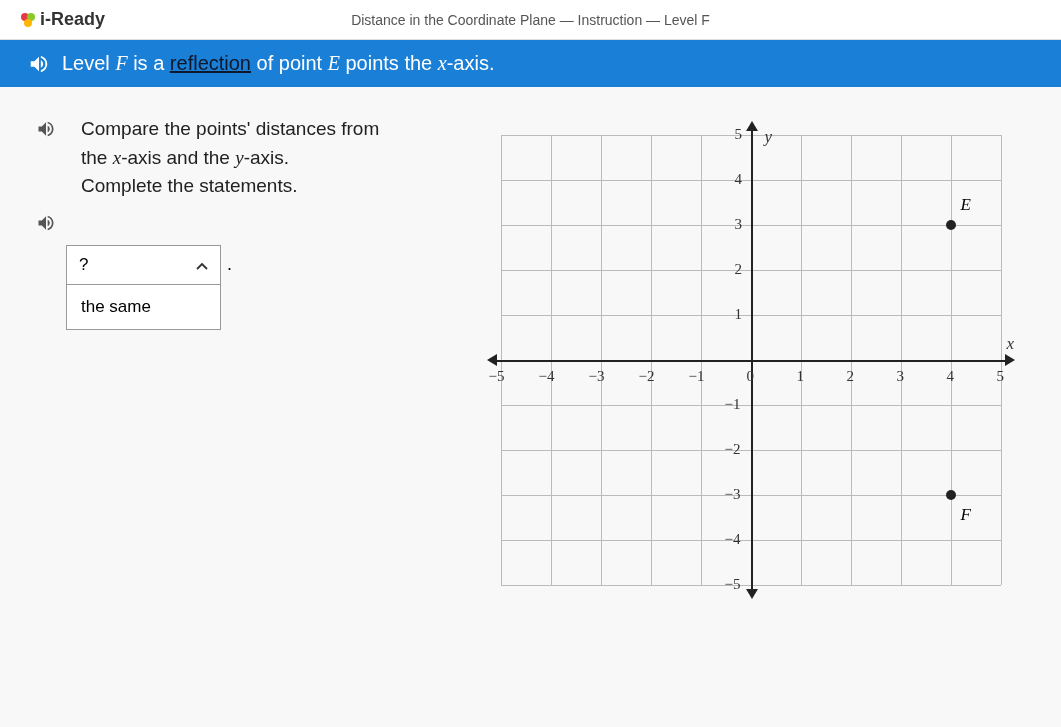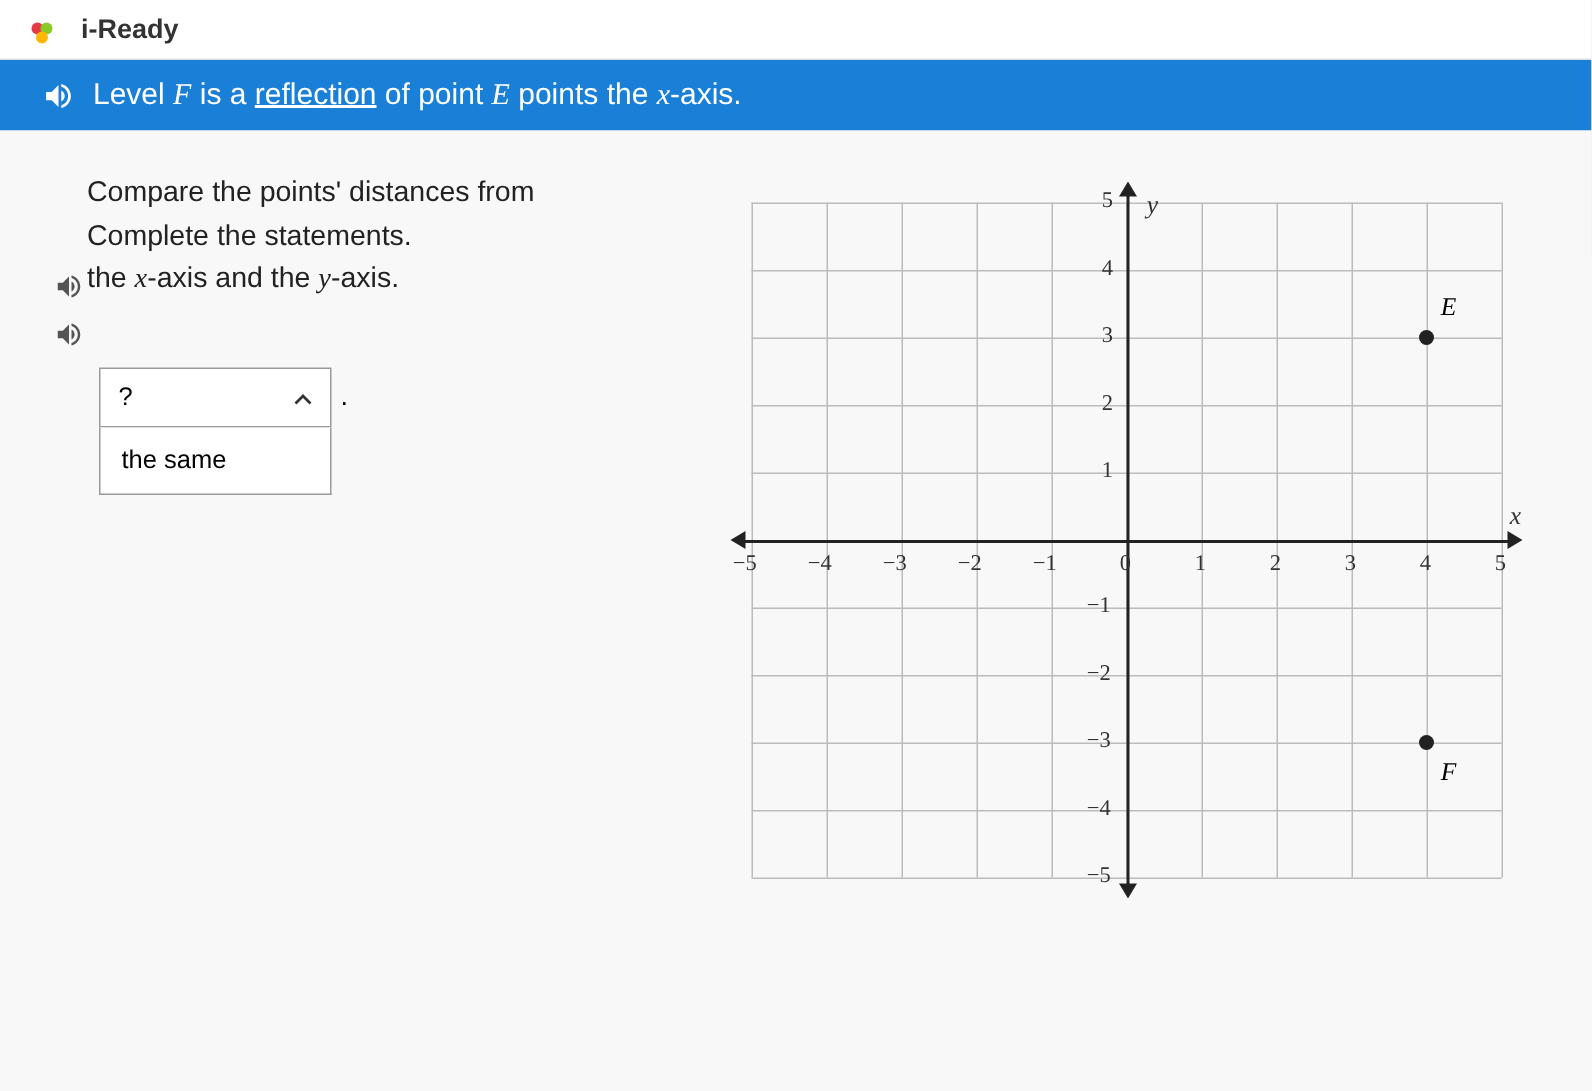--- a/index.html
+++ b/index.html
@@ -1,27 +1,27 @@
 <!DOCTYPE html>
 <html><head>
 <meta charset="utf-8">
 <style>
   * { box-sizing: border-box; margin: 0; padding: 0; }
   body { font-family: Arial, sans-serif; background: #e8e8e8; width: 1061px; height: 727px; overflow: hidden; }
   .app { width: 100%; height: 100%; background: #f5f5f5; display: flex; flex-direction: column; }
   .header { background: #fff; height: 40px; display: flex; align-items: center; padding: 0 20px; border-bottom: 1px solid #ddd; position: relative; }
-  .brand { display: flex; align-items: flex-end; gap: 18px; font-weight: bold; font-size: 18px; color: #333; }
+  .brand { display: flex; align-items: center; gap: 4px; font-weight: bold; font-size: 18px; color: #333; }
   .brand-logo { width: 16px; height: 16px; display: inline-block; }
   .subtitle { position: absolute; left: 50%; transform: translateX(-50%); font-size: 14px; color: #555; }
   .instruction-bar { background: #1a7fd6; color: #fff; padding: 12px 28px; font-size: 20px; display: flex; align-items: center; gap: 12px; }
-  .instruction-bar .link { text-decoration: underline; color: #ffffff; }
+  .instruction-bar .link { text-decoration: underline; color: #0f172a; }
   .audio-icon { width: 22px; height: 22px; display: inline-flex; align-items: center; justify-content: center; cursor: pointer; }
   .content { display: flex; flex: 1; background: #f8f8f8; padding: 28px 36px; gap: 20px; }
   .left-col { flex: 0 0 420px; }
-  .question-block { display: flex; gap: 2px; margin-bottom: 8px; align-items: flex-end; }
+  .question-block { display: flex; gap: 25px; margin-bottom: 8px; align-items: flex-start; }
   .question-text { font-size: 19px; color: #222; line-height: 1.5; }
   .audio-small { width: 20px; height: 20px; margin-top: 4px; cursor: pointer; flex-shrink: 0; }
   .dropdown-wrap { margin-left: 30px; margin-top: 12px; position: relative; }
   .dropdown-btn { width: 155px; height: 40px; border: 1px solid #999; background: #fff; display: flex; align-items: center; justify-content: space-between; padding: 0 12px; font-size: 17px; cursor: pointer; }
   .dropdown-period { margin-left: 6px; font-size: 18px; }
   .dropdown-list { position: absolute; top: 40px; left: 0; width: 155px; border: 1px solid #999; border-top: none; background: #fff; }
   .dropdown-item { padding: 12px 14px; font-size: 17px; cursor: pointer; border-top: 1px solid #ccc; }
   .dropdown-item:first-child { border-top: none; }
   .right-col { flex: 1; display: flex; justify-content: center; align-items: flex-start; }
   .graph { position: relative; width: 540px; height: 490px; }
@@ -50,20 +50,21 @@
     <div class="brand">
       <span class="brand-logo">
         <svg viewBox="0 0 16 16">
             <circle cx="5" cy="5" r="4" fill="#e63946"></circle>
             <circle cx="11" cy="5" r="4" fill="#8ac926"></circle>
             <circle cx="8" cy="11" r="4" fill="#ffb703"></circle>
           </svg>
       </span>
       <span>i-Ready</span>
     </div>
+    <div class="subtitle">Distance in the Coordinate Plane — Instruction — Level F</div>
   </div>
 
   <div class="instruction-bar">
     <span class="audio-icon">
       <svg viewBox="0 0 24 24" width="22" height="22" fill="#fff">
           <path d="M3 9v6h4l5 5V4L7 9H3zm13.5 3c0-1.8-1-3.3-2.5-4v8c1.5-.7 2.5-2.2 2.5-4zM14 3.2v2c2.9.9 5 3.5 5 6.8s-2.1 5.9-5 6.8v2c4-.9 7-4.5 7-8.8s-3-7.9-7-8.8z"></path>
         </svg>
     </span>
     <span>
       <span>Level </span><span class="italic">F</span><span> is a </span><span class="link">reflection</span><span> of point </span><span class="italic">E</span><span> points the </span><span class="italic">x</span><span>-axis.</span>
@@ -74,24 +75,24 @@
     <div class="left-col">
 
       <div class="question-block">
         <span class="audio-small">
           <svg viewBox="0 0 24 24" width="20" height="20" fill="#555">
               <path d="M3 9v6h4l5 5V4L7 9H3zm13.5 3c0-1.8-1-3.3-2.5-4v8c1.5-.7 2.5-2.2 2.5-4zM14 3.2v2c2.9.9 5 3.5 5 6.8s-2.1 5.9-5 6.8v2c4-.9 7-4.5 7-8.8s-3-7.9-7-8.8z"></path>
             </svg>
         </span>
         <div class="question-text">
           <div>Compare the points' distances from</div>
-          <div>Complete the statements.</div>
           <div>
             <span>the </span><span class="italic">x</span><span>-axis and the </span><span class="italic">y</span><span>-axis.</span>
           </div>
+          <div>Complete the statements.</div>
         </div>
       </div>
 
       <div class="question-block">
         <span class="audio-small">
           <svg viewBox="0 0 24 24" width="20" height="20" fill="#555">
               <path d="M3 9v6h4l5 5V4L7 9H3zm13.5 3c0-1.8-1-3.3-2.5-4v8c1.5-.7 2.5-2.2 2.5-4zM14 3.2v2c2.9.9 5 3.5 5 6.8s-2.1 5.9-5 6.8v2c4-.9 7-4.5 7-8.8s-3-7.9-7-8.8z"></path>
             </svg>
         </span>
         <div class="question-text">

